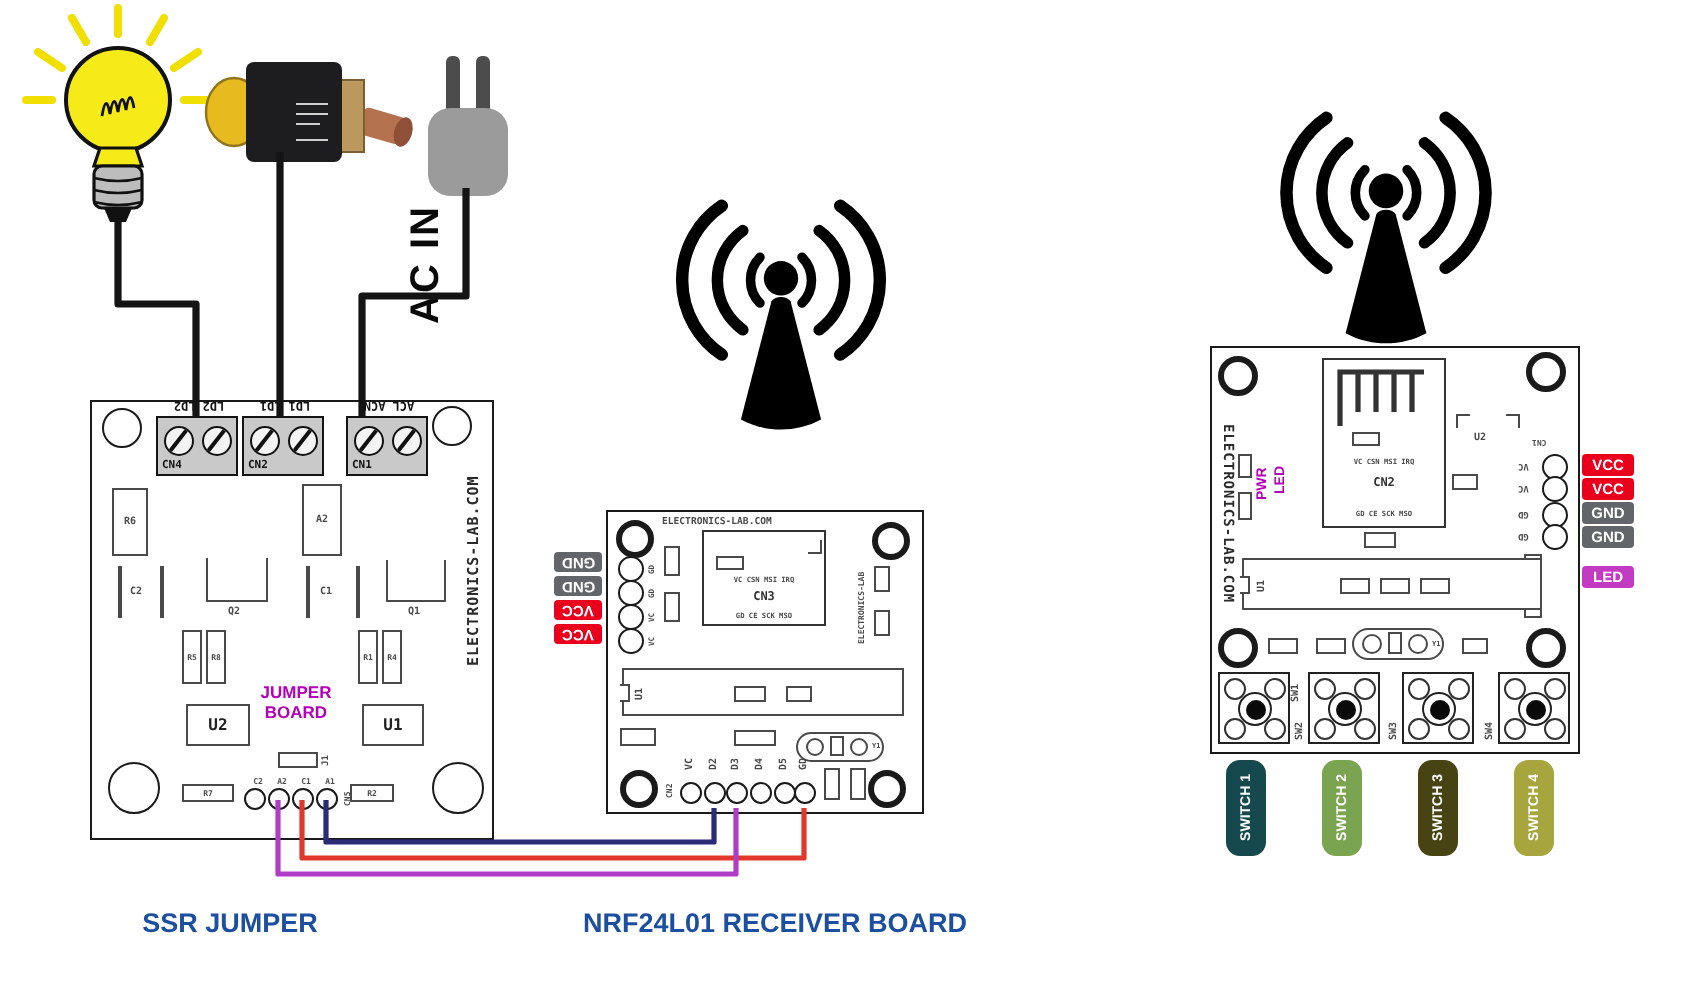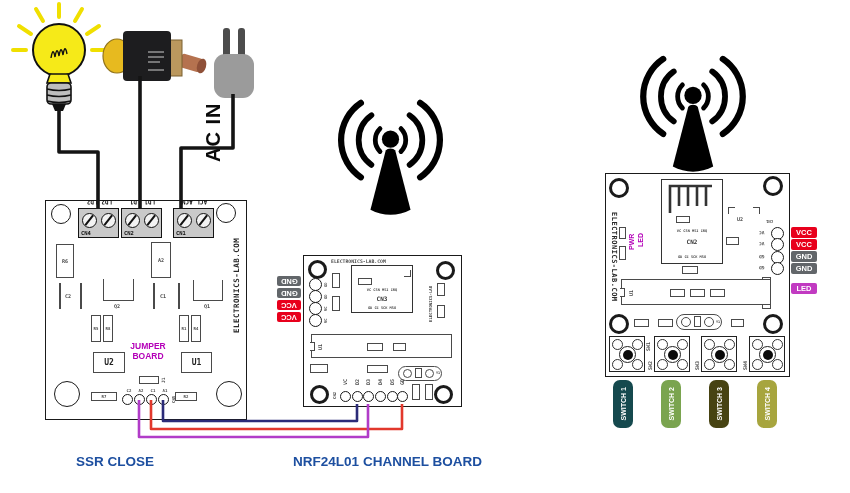--- a/index.html
+++ b/index.html
@@ -393,16 +393,16 @@
     <g fill="none" stroke-linejoin="round" stroke-linecap="butt">
       <path d="M59,110 V152 H98 V208" stroke="#141414" stroke-width="3.6"></path>
       <path d="M140,76 V208" stroke="#141414" stroke-width="3.6"></path>
       <path d="M233,94 V148 H181 V208" stroke="#141414" stroke-width="3.6"></path>
       <path d="M163,400 V421 H357 V404" stroke="#2b2b78" stroke-width="2.6"></path>
       <path d="M151,400 V429 H402 V404" stroke="#e2382c" stroke-width="2.6"></path>
       <path d="M139,400 V437 H368 V404" stroke="#b13cc8" stroke-width="2.6"></path>
     </g>
   </svg>
 
-  <div class="cap" style="left:45px;top:454px;width:140px">SSR CLOSE</div>
-  <div class="cap" style="left:280px;top:454px;width:215px">NRF24L01 CHANNEL BOARD</div>
+  <div class="cap" style="left:45px;top:454px;width:140px">SSR JUMPER</div>
+  <div class="cap" style="left:280px;top:454px;width:215px">NRF24L01 RECEIVER BOARD</div>
 
 </div>
 
 </body></html>

